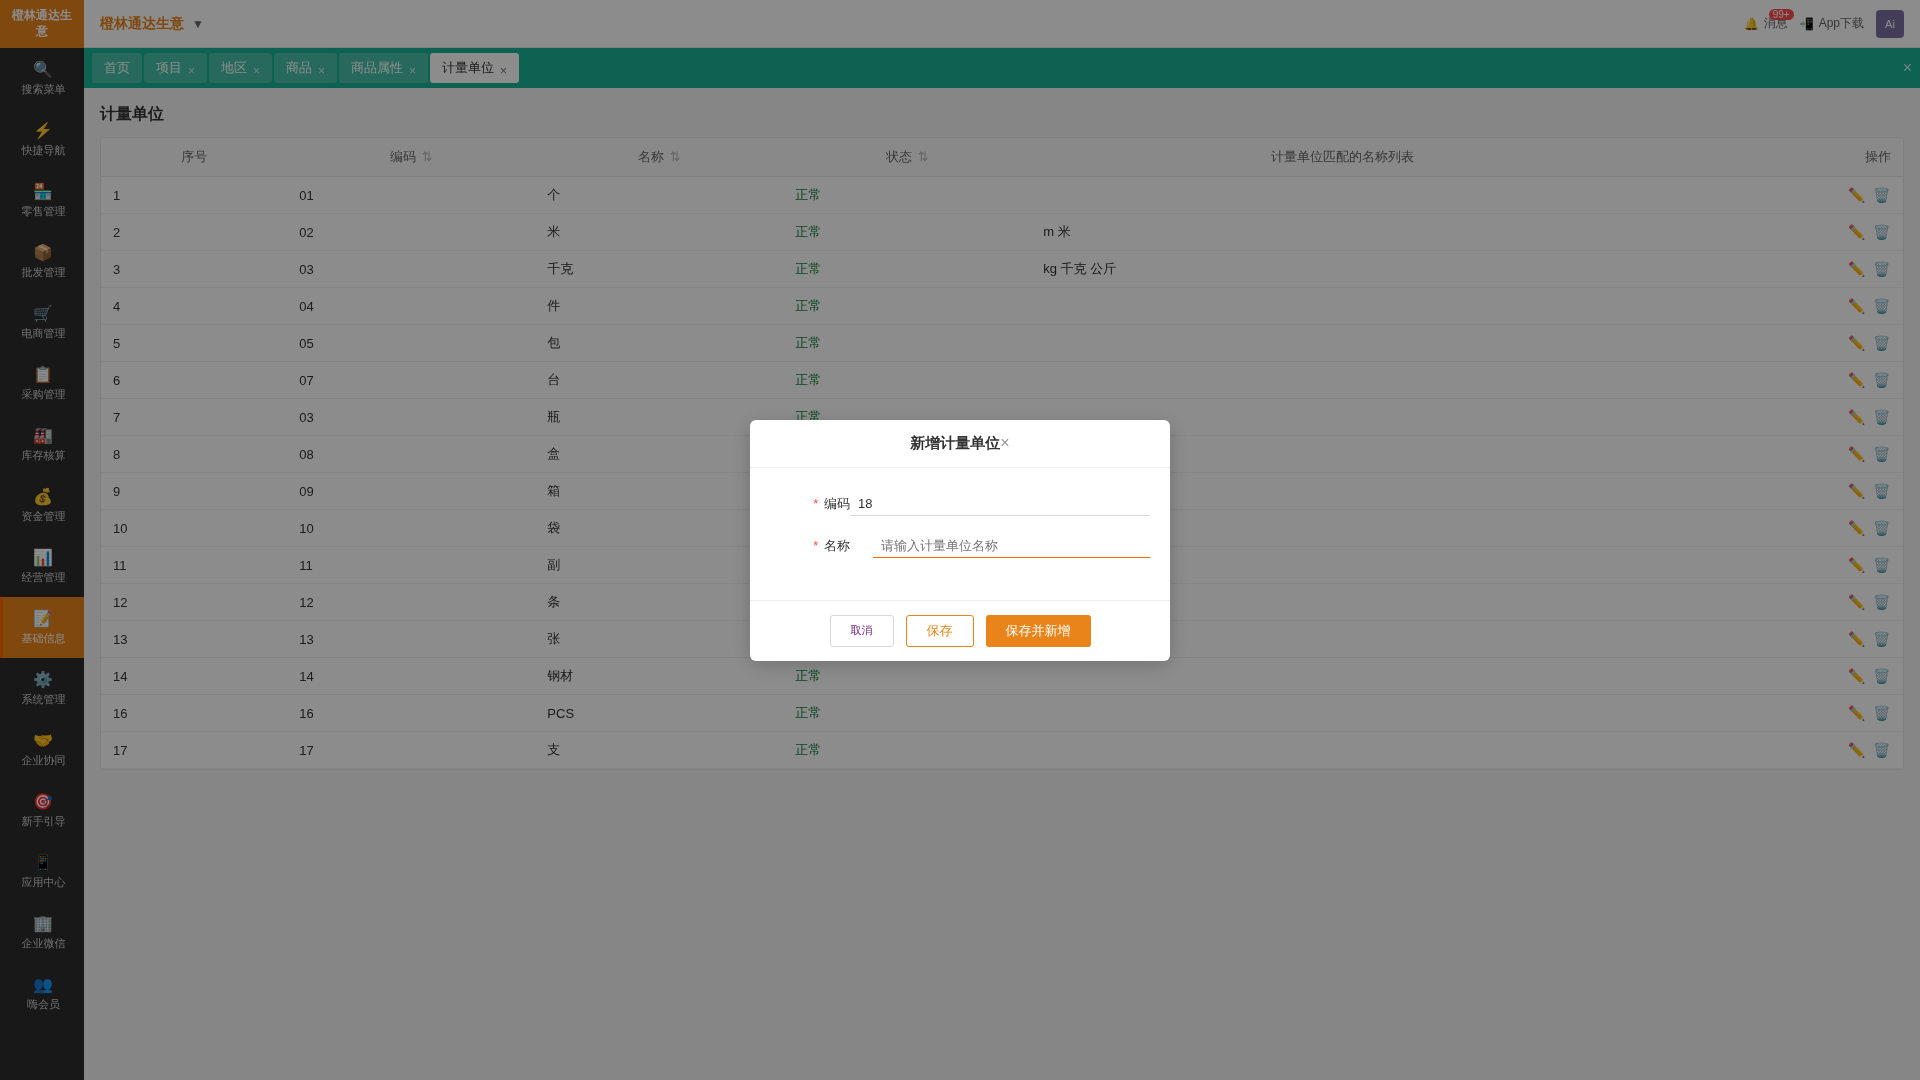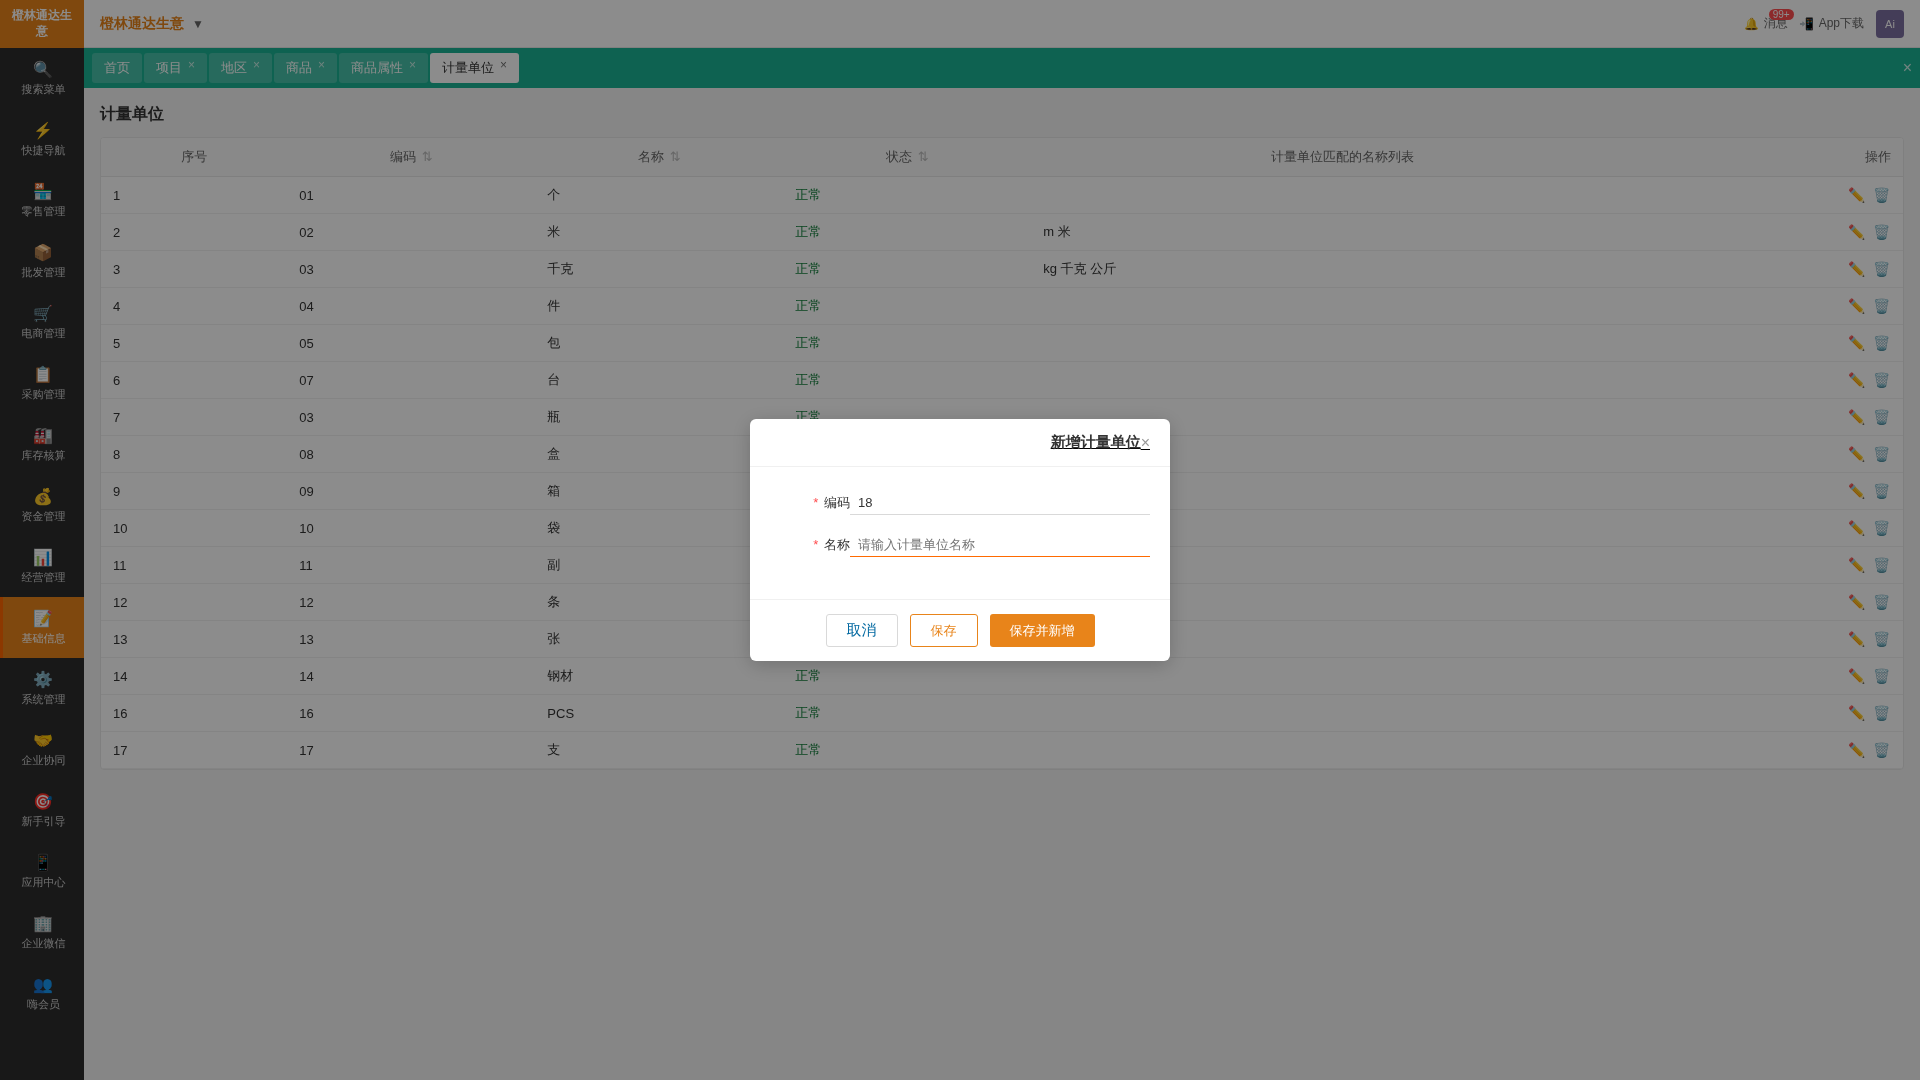--- a/index.html
+++ b/index.html
@@ -79,21 +79,21 @@
       height: 40px;
       flex-shrink: 0;
       gap: 2px;
     }
     .tab {
       background: rgba(255,255,255,0.2);
       color: #fff;
       padding: 6px 12px;
       border-radius: 3px;
       display: flex;
-      align-items: flex-start;
+      align-items: flex-end;
       gap: 6px;
       font-size: 13px;
       cursor: pointer;
       white-space: nowrap;
     }
     .tab.active { background: #fff; color: #333; }
     .tab .close-btn { font-size: 12px; opacity: 0.7; line-height: 1; }
     .tab-close-all { margin-left: auto; color: #fff; font-size: 16px; cursor: pointer; opacity: 0.8; }
 
     
@@ -211,22 +211,21 @@
       border-radius: 6px;
       width: 420px;
       box-shadow: 0 4px 20px rgba(0,0,0,0.2);
       overflow: hidden;
     }
     .modal-header {
       padding: 14px 20px;
       border-bottom: 1px solid #f0f0f0;
       display: flex;
       align-items: center;
-      justify-content: flex-end;
-      text-decoration: underline;
+      justify-content: center;
     }
     .modal-title { font-size: 15px; font-weight: bold; color: #333; }
     .modal-close { color: #999; cursor: pointer; font-size: 16px; line-height: 1; }
     .modal-body { padding: 24px 20px; }
     .form-row {
       display: flex;
       align-items: center;
       margin-bottom: 18px;
     }
     .form-label {
@@ -239,36 +238,36 @@
     .form-label .required { color: #ff4d4f; margin-right: 2px; }
     .form-input {
       flex: 1;
       border: none;
       border-bottom: 1px solid #d9d9d9;
       padding: 4px 8px;
       font-size: 13px;
       outline: none;
       color: #333;
     }
-    .form-input.active-input { border-bottom-color: #ff6a00; }
+    .form-input.active-input { border-bottom-color: #ff6a00; margin-left: 23px; }
     .modal-footer {
       padding: 14px 20px;
       display: flex;
       justify-content: center;
       gap: 12px;
       border-top: 1px solid #f0f0f0;
     }
     .btn-cancel {
       border: 1px solid #d9d9d9;
       background: #fff;
       padding: 6px 20px;
       border-radius: 3px;
       cursor: pointer;
-      font-size: 15px;
-      color: #0369a1;
+      font-size: 11px;
+      color: #701a75;
     }
     .btn-save {
       border: 1px solid #e8841a;
       background: #fff;
       color: #e8841a;
       padding: 6px 20px;
       border-radius: 3px;
       cursor: pointer;
       font-size: 13px;
     }

